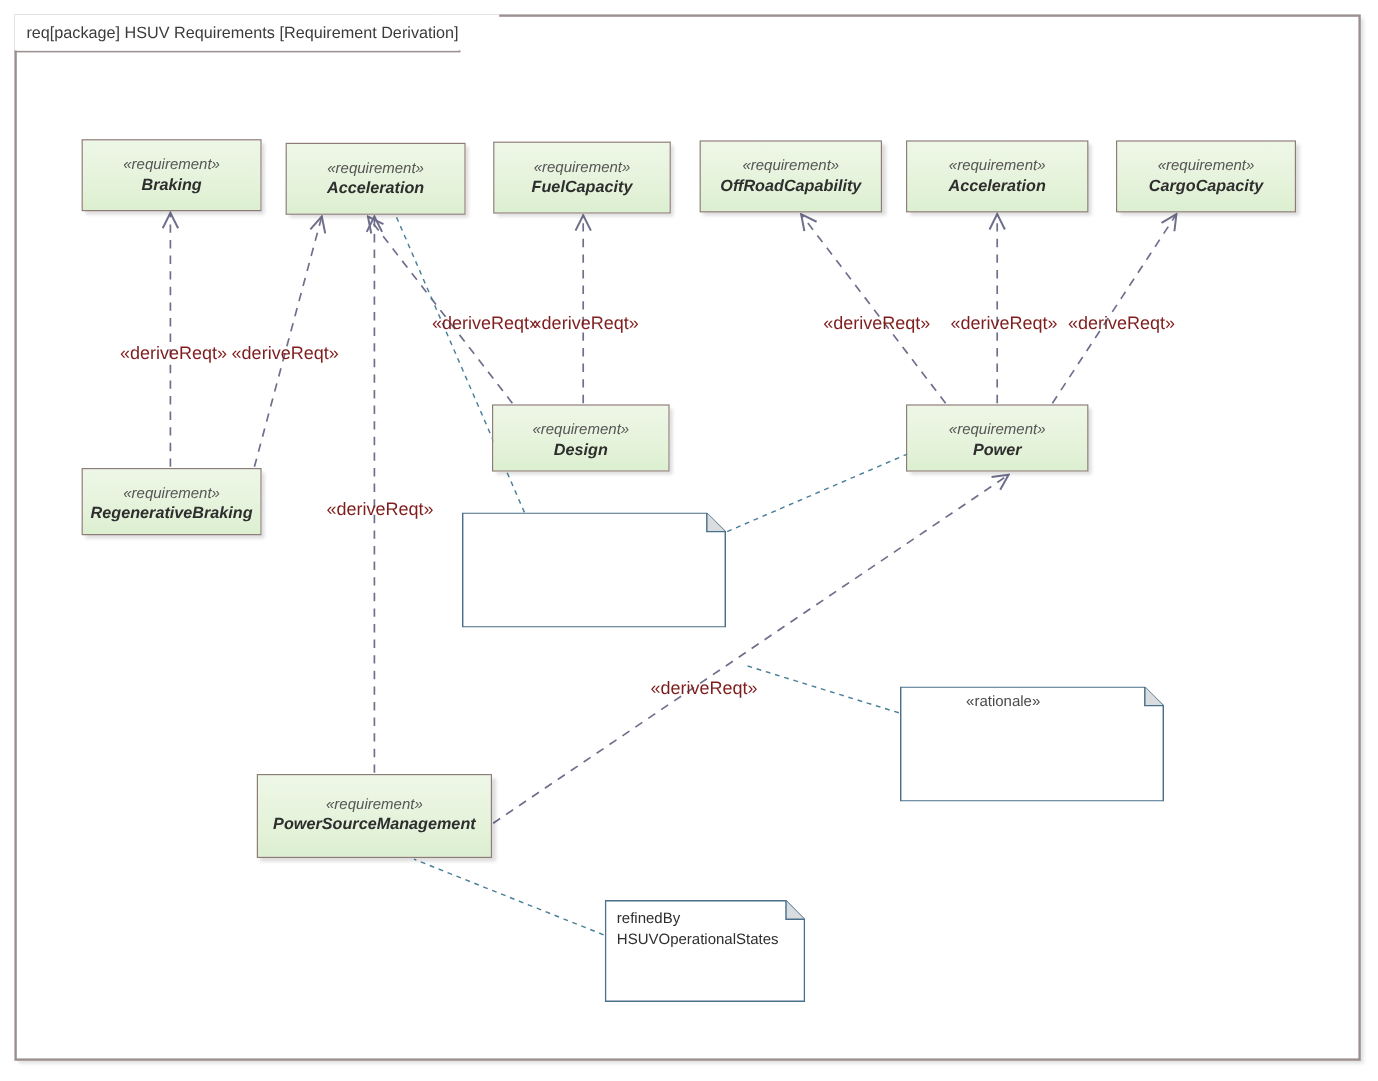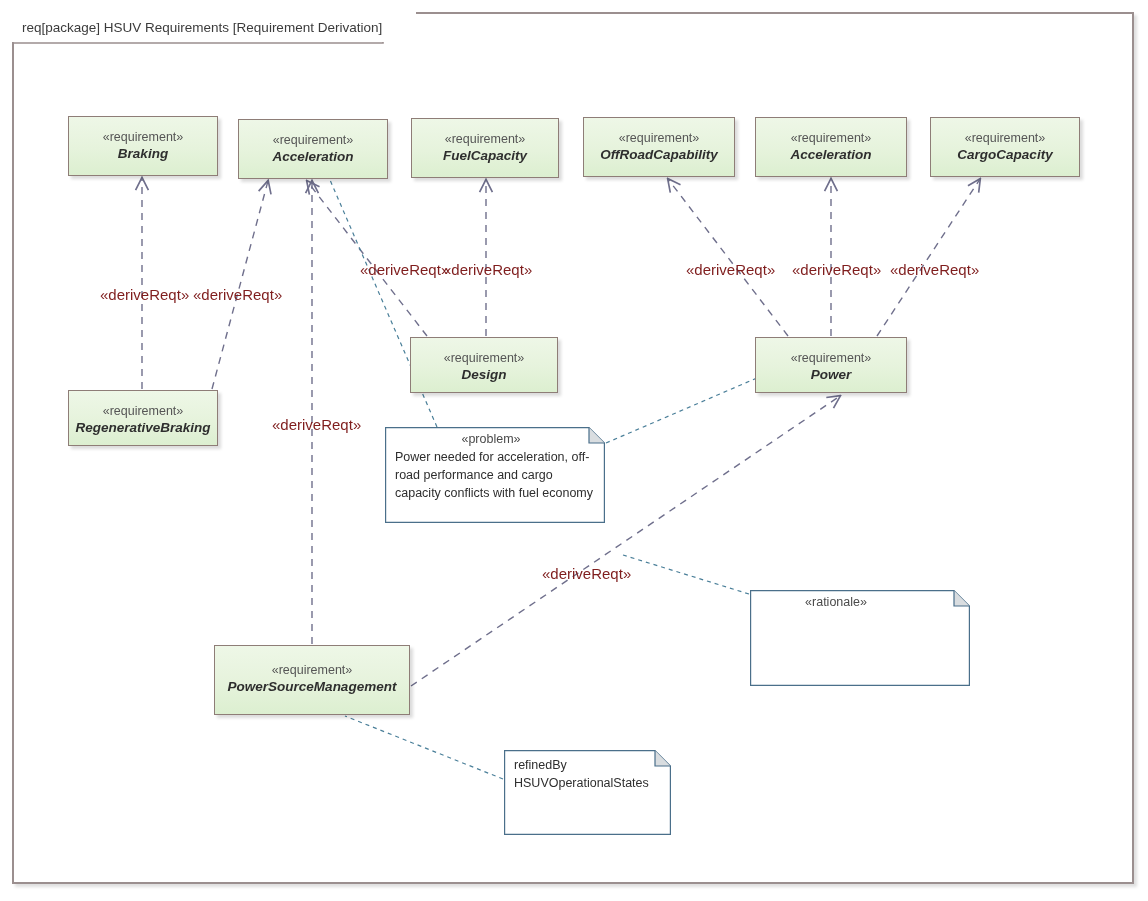--- a/index.html
+++ b/index.html
@@ -64,20 +64,21 @@
     align-items: center;
     justify-content: flex-start;
     padding-top: 13px;
     z-index: 3;
   }
   .req-stereo {
     font-size: 12.5px;
     color: #555555;
     line-height: 1.15;
     text-align: right;
+    font-style: italic;
   }
   .req-name {
     font-size: 13.5px;
     font-weight: bold;
     color: #2e2e2e;
     line-height: 1.3;
     text-align: center;
     margin-top: 1px;
     font-style: italic;
   }
@@ -237,27 +238,23 @@
   <div class="req" style="left:214px; top:645px; width:196px; height:70px; padding-top:17px;">
     <div class="req-stereo">«requirement»</div>
     <div class="req-name">PowerSourceManagement</div>
   </div>
 
   <div class="note" style="left:385px; top:427px; width:220px; height:96px;">
     <svg class="note-shape" width="220" height="96">
       <path d="M0.6,0.6 L204,0.6 L219.4,16 L219.4,95.4 L0.6,95.4 Z" fill="#ffffff" stroke="#4a6f8a" stroke-width="1.2"></path>
       <path d="M204,0.6 L204,16 L219.4,16" fill="#d9dde0" stroke="#4a6f8a" stroke-width="1.2"></path>
     </svg>
-    <div class="note-body">
-      <div class="note-stereo">«problem»</div>
-      <div class="note-text">Power needed for acceleration, off-road performance and cargo capacity conflicts with fuel economy</div>
-    </div>
-  </div>
-
-  <div class="note" style="left:750px; top:590px; width:180px; height:96px;">
+  </div>
+
+  <div class="note" style="left:750px; top:572px; width:180px; height:96px;">
     <svg class="note-shape" width="220" height="96">
       <path d="M0.6,0.6 L204,0.6 L219.4,16 L219.4,95.4 L0.6,95.4 Z" fill="#ffffff" stroke="#4a6f8a" stroke-width="1.2"></path>
       <path d="M204,0.6 L204,16 L219.4,16" fill="#d9dde0" stroke="#4a6f8a" stroke-width="1.2"></path>
     </svg>
     <div class="note-body">
       <div class="note-stereo">«rationale»</div>
     </div>
   </div>
 
   <div class="note" style="left:504px; top:750px; width:167px; height:85px;">

